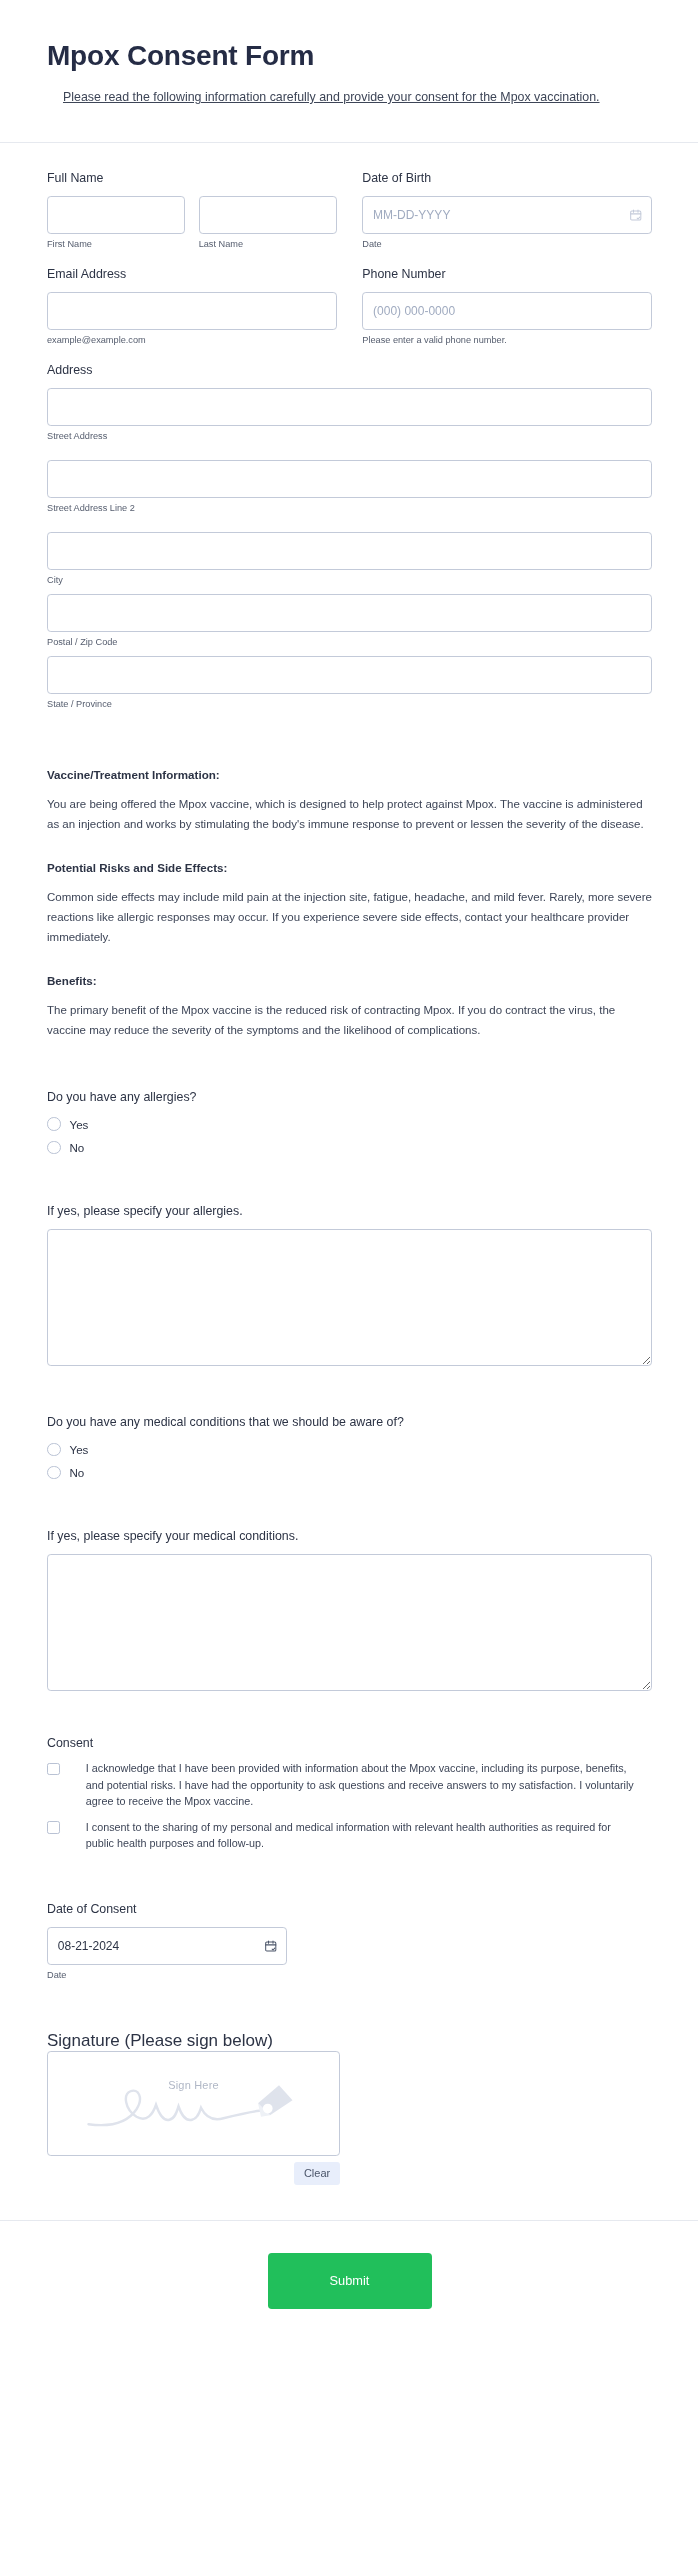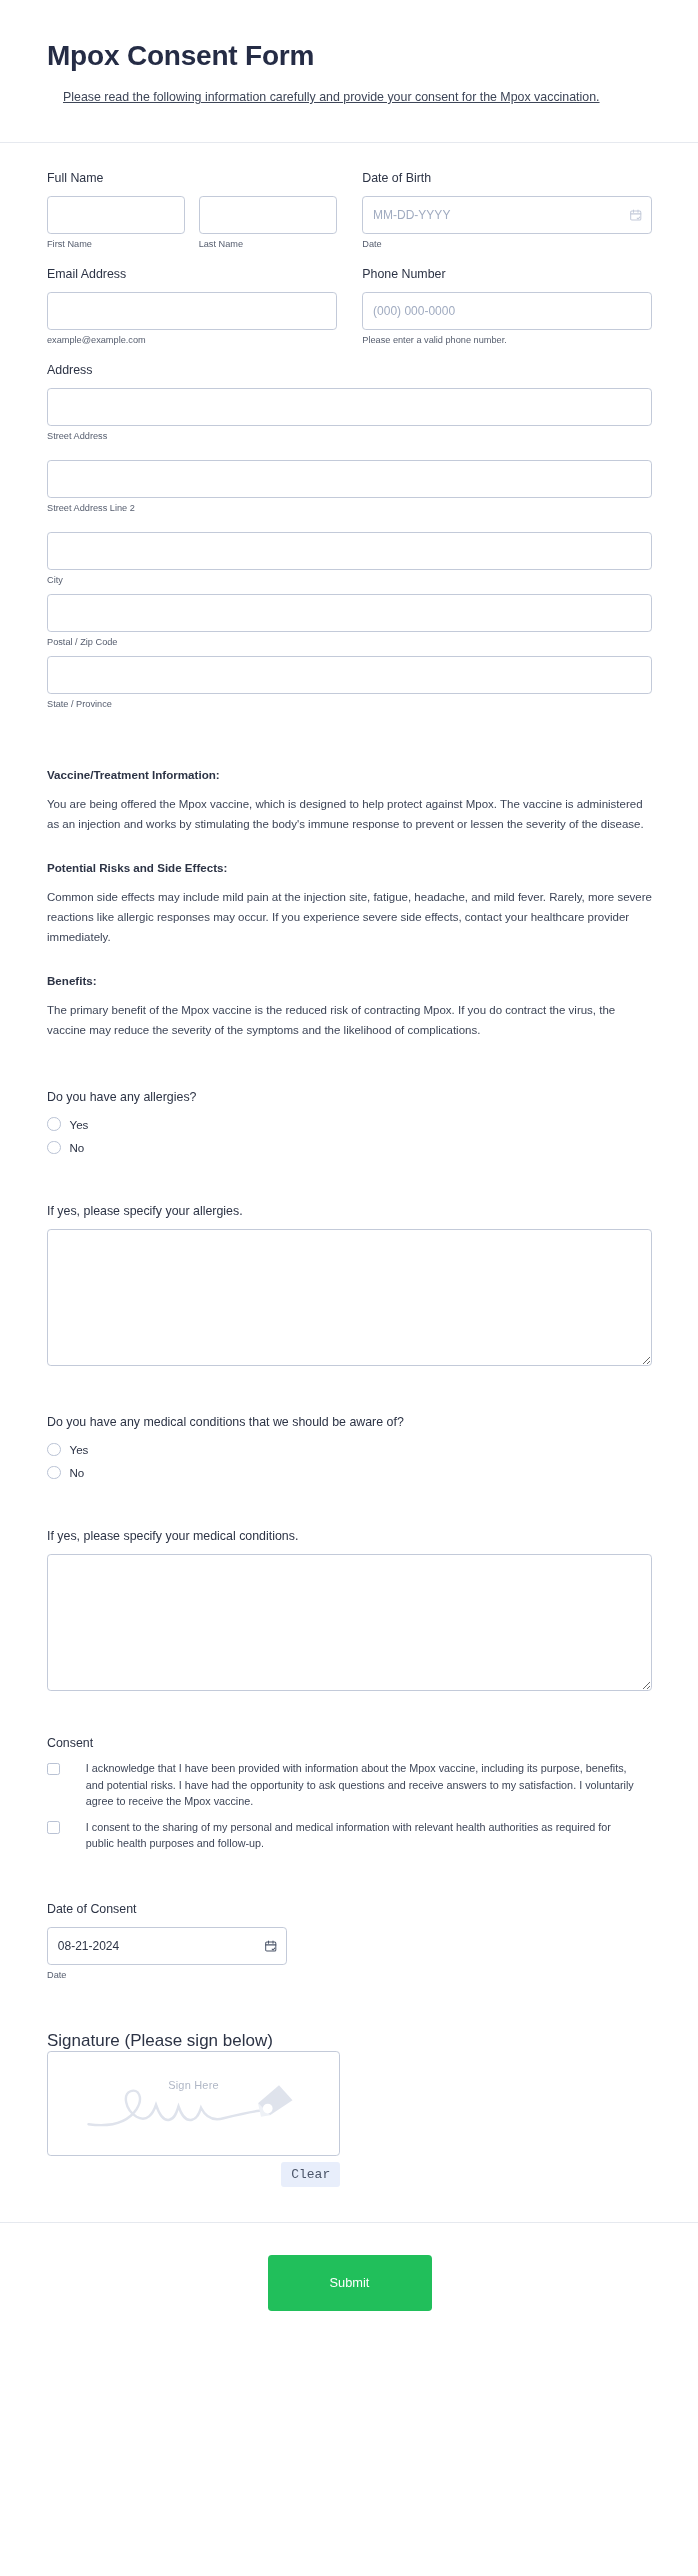--- a/index.html
+++ b/index.html
@@ -231,22 +231,22 @@
     width: 293px;
     display: flex;
     justify-content: flex-end;
     margin-top: 6px;
   }
   .clear-btn {
     background: #e8eefb;
     color: #4b5569;
     border: none;
     border-radius: 3px;
-    font-size: 13px;
-    font-family: Liberation Mono, monospace;
+    font-size: 11px;
+    font-family: Liberation Sans, sans-serif;
     padding: 4.5px 9.8px;
     cursor: pointer;
     line-height: 1.2;
     text-align: right;
   }
 
   
   .form-footer {
     border-top: 0.8px solid #e6e9ef;
     margin-top: 35px;

